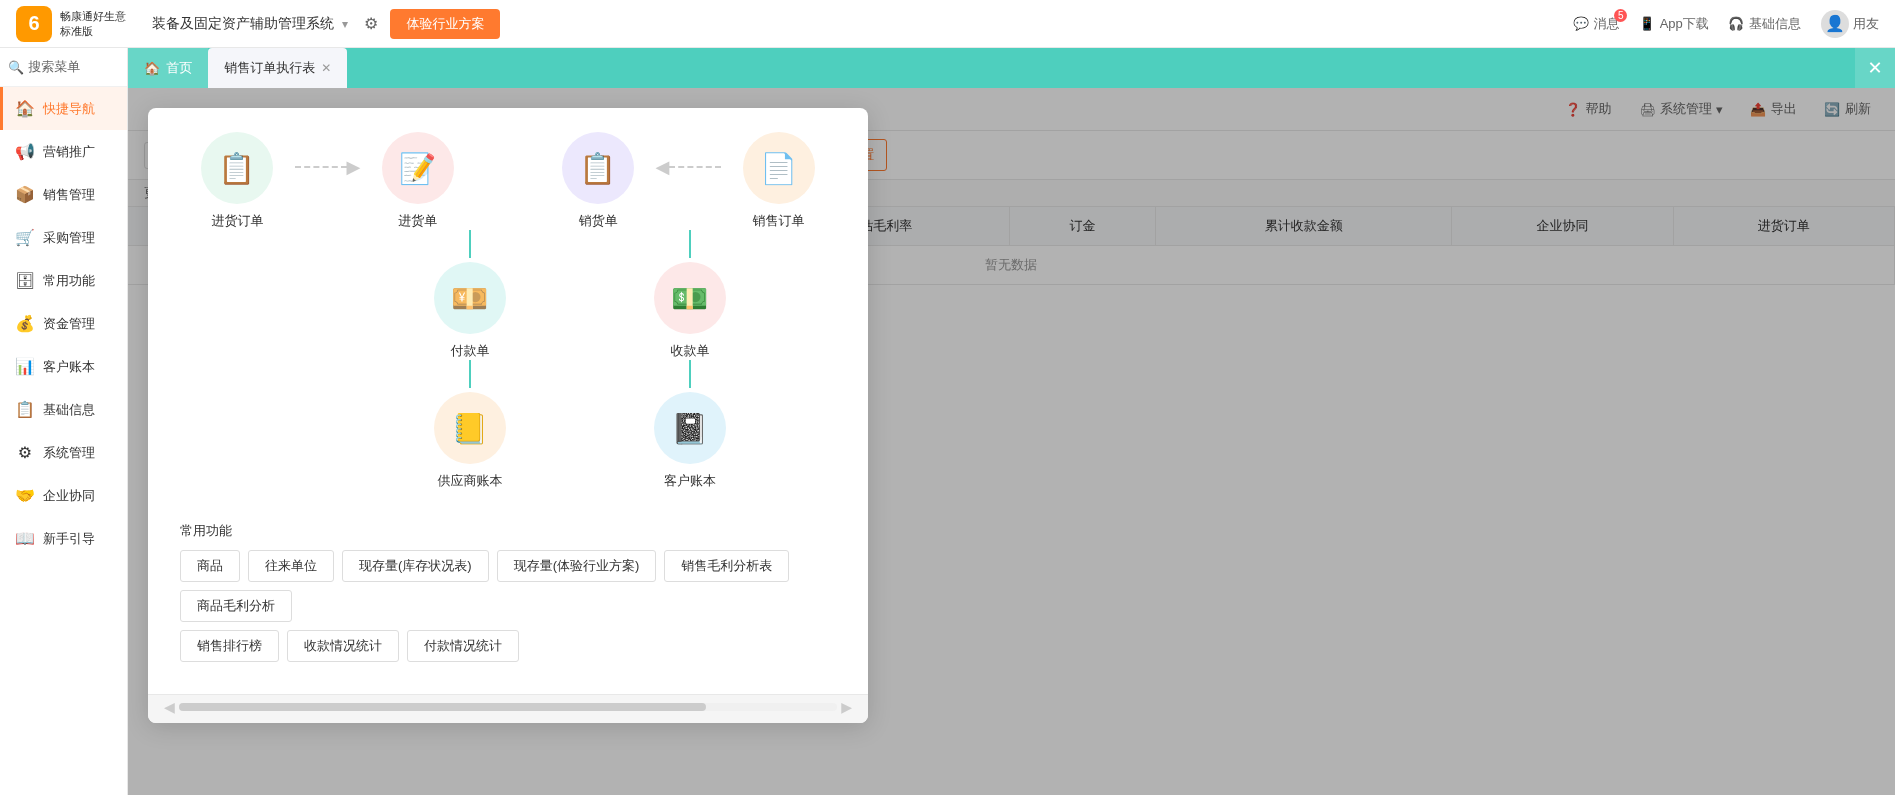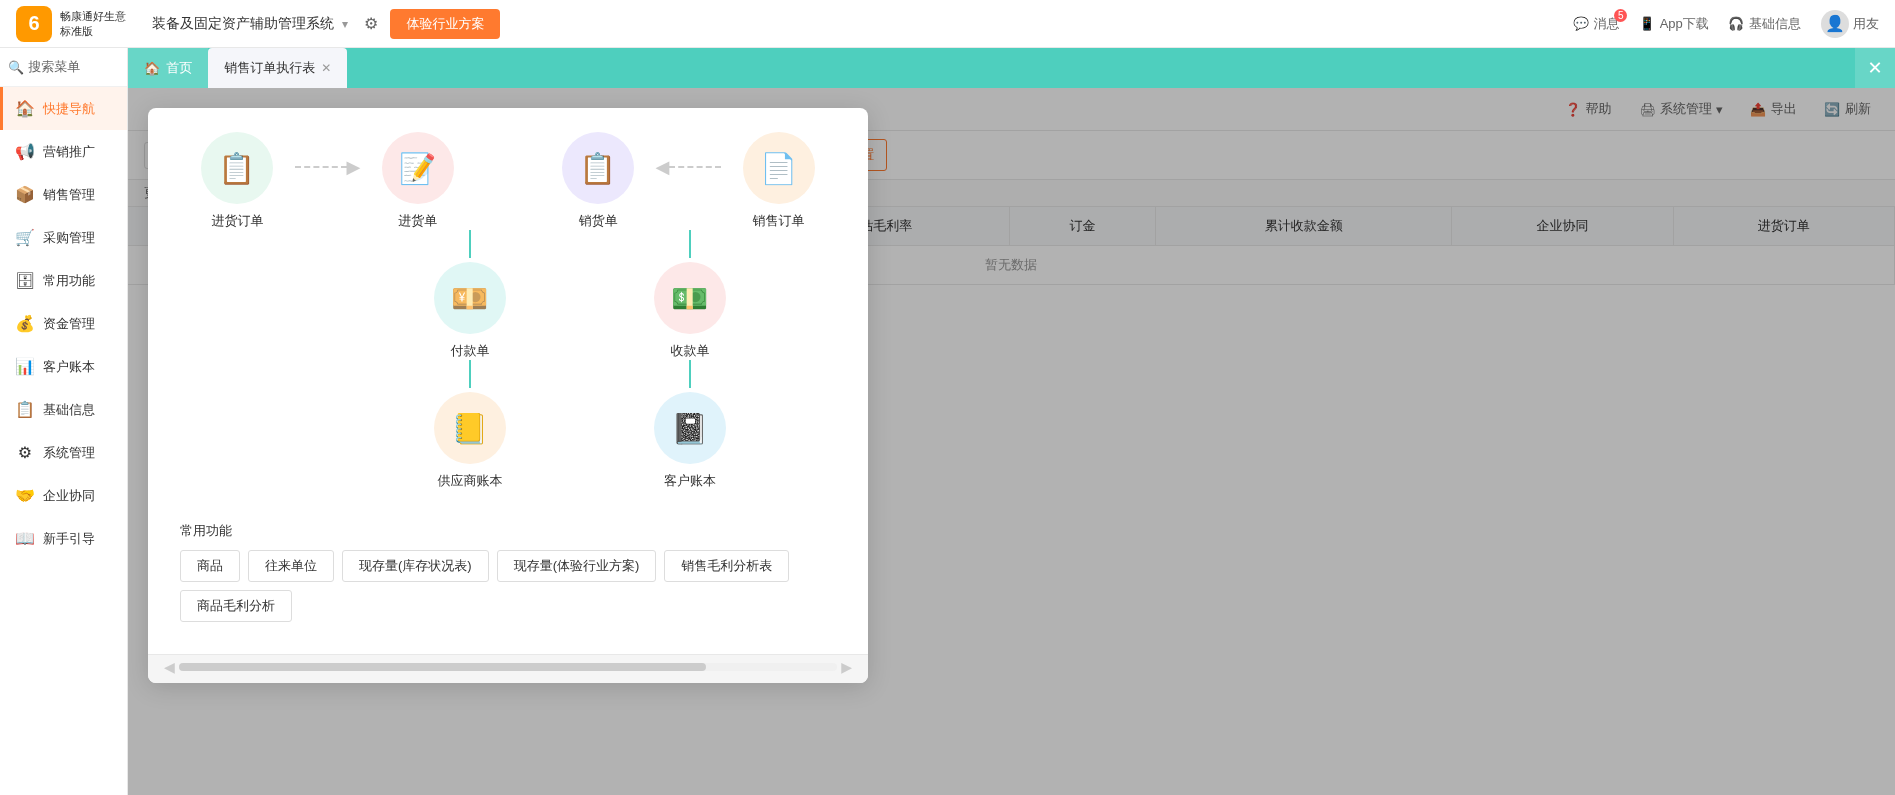--- a/index.html
+++ b/index.html
@@ -373,20 +373,25 @@
               <div class="common-functions">
                 <div class="common-title">常用功能</div>
                 <div class="func-buttons" id="func-buttons-row1">
                 <button class="func-btn">商品</button>
                     <button class="func-btn">往来单位</button>
                     <button class="func-btn">现存量(库存状况表)</button>
                     <button class="func-btn">现存量(体验行业方案)</button>
                     <button class="func-btn">销售毛利分析表</button>
                     <button class="func-btn">商品毛利分析</button>
                   </div>
+                <div class="func-buttons" id="func-buttons-row2">
+                <button class="func-btn">销售排行榜</button>
+                    <button class="func-btn">收款情况统计</button>
+                    <button class="func-btn">付款情况统计</button>
+                  </div>
               </div>
             </div>
 
             <div style="padding: 4px 16px 8px; background: #f5f5f5; border-top: 1px solid #e8e8e8; display: flex; align-items: center;">
               <span style="color:#ccc; cursor:pointer; font-size:14px;">◀</span>
               <div style="flex:1; height:8px; background:#f0f0f0; border-radius:4px; margin: 0 4px; position:relative;">
                 <div style="position:absolute; left:0; top:0; width:80%; height:100%; background:#ccc; border-radius:4px;"></div>
               </div>
               <span style="color:#ccc; cursor:pointer; font-size:14px;">▶</span>
             </div>

